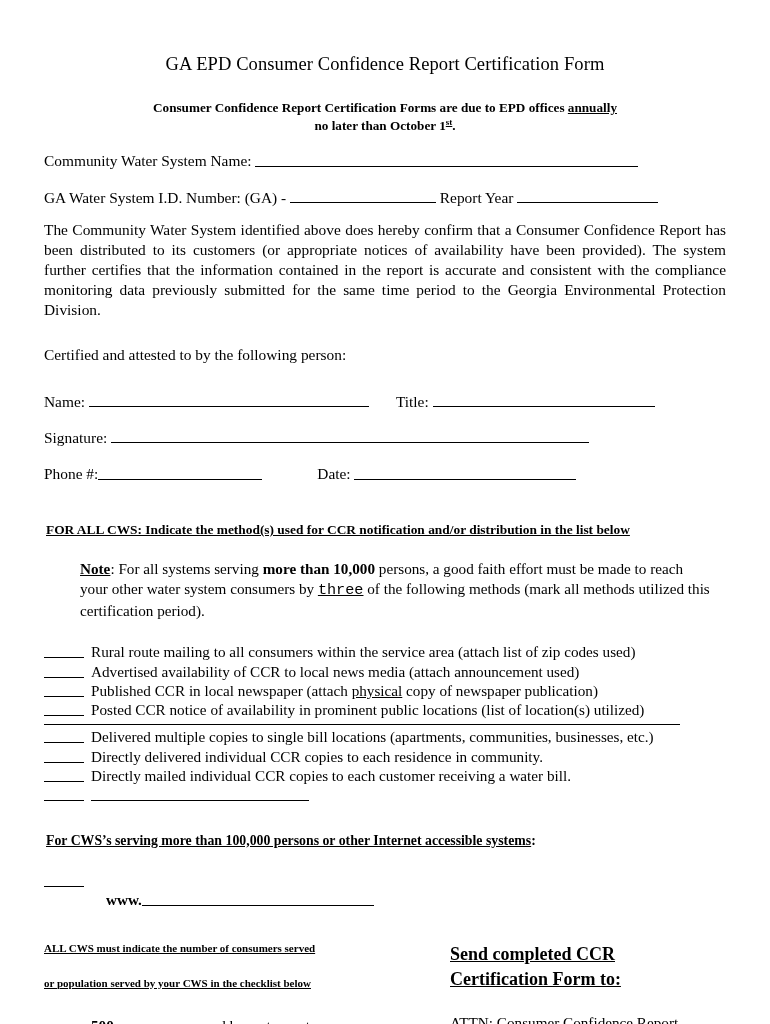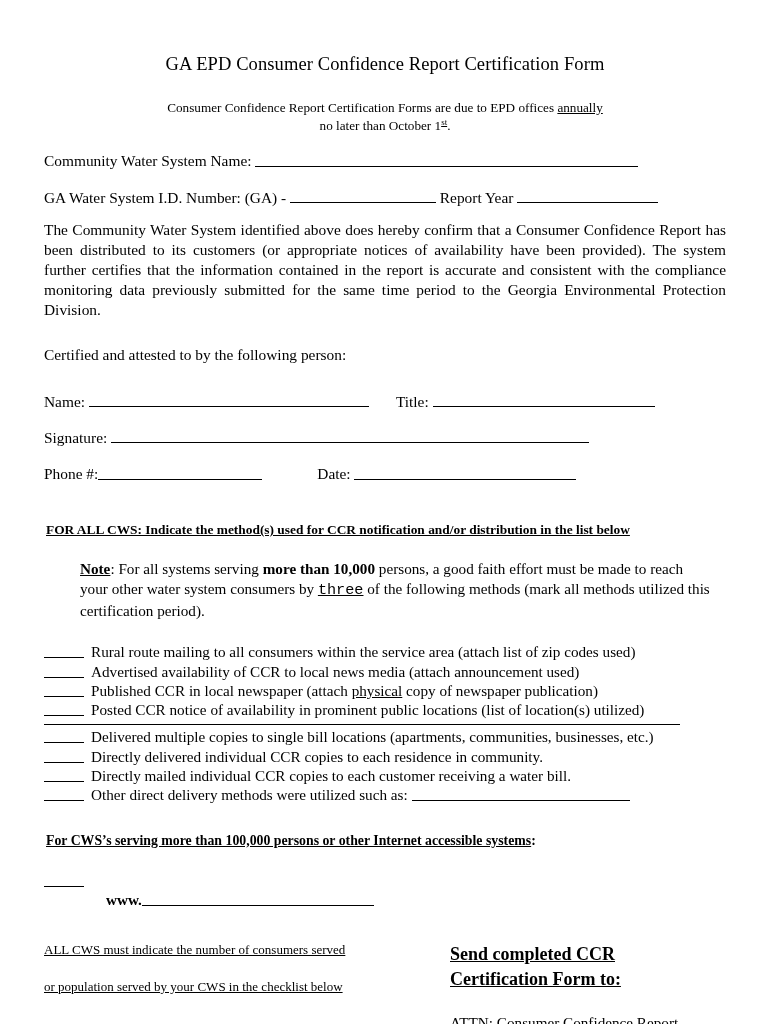--- a/index.html
+++ b/index.html
@@ -23,21 +23,21 @@
     padding: 0 44px;
   }
   .title {
     text-align: center;
     font-size: 18.5px;
     margin-top: 54px;
     letter-spacing: 0.1px;
   }
   .subtitle {
     text-align: center;
-    font-weight: normal;
+    font-weight: bold;
     font-size: 13.2px;
     margin-top: 25px;
     line-height: 1.25;
   }
   .subtitle .ul { text-decoration: underline; }
   .subtitle sup { font-size: 0.68em; vertical-align: super; }
 
   .field-row {
     font-size: 15.4px;
     margin-top: 17px;
@@ -136,22 +136,22 @@
   .www-line b { font-weight: bold; }
 
   .bottom {
     margin-top: 33px;
     position: relative;
   }
   .bottom-left {
     width: 400px;
   }
   .bl-head {
-    font-weight: normal;
-    font-size: 13px;
+    font-weight: bold;
+    font-size: 11px;
     text-decoration: underline;
     line-height: 1.2;
   }
   .bl-head.second { margin-top: 21px; }
 
   .counts { margin-top: 26px; }
   .count-item {
     font-size: 15.2px;
     line-height: 1.27;
     white-space: nowrap;
@@ -242,21 +242,21 @@
     <div class="check-item">
       <span class="tick"></span><span>Delivered multiple copies to single bill locations (apartments, communities, businesses, etc.)</span>
     </div>
     <div class="check-item">
       <span class="tick"></span><span>Directly delivered individual CCR copies to each residence in community.</span>
     </div>
     <div class="check-item">
       <span class="tick"></span><span>Directly mailed individual CCR copies to each customer receiving a water bill.</span>
     </div>
     <div class="check-item">
-      <span class="tick"></span><span>Other direct delivery methods were utilized such as: </span><span class="blank b-other"></span>
+      <span class="tick"></span><span class="blank b-other"></span>
     </div>
   </div>
 
   <div class="internet-head">
     <span class="ul">For CWS’s serving more than 100,000 persons or other Internet accessible systems</span><span>:</span>
   </div>
 
   <div class="check-list">
     <div class="check-item">
       <span class="tick"></span>

